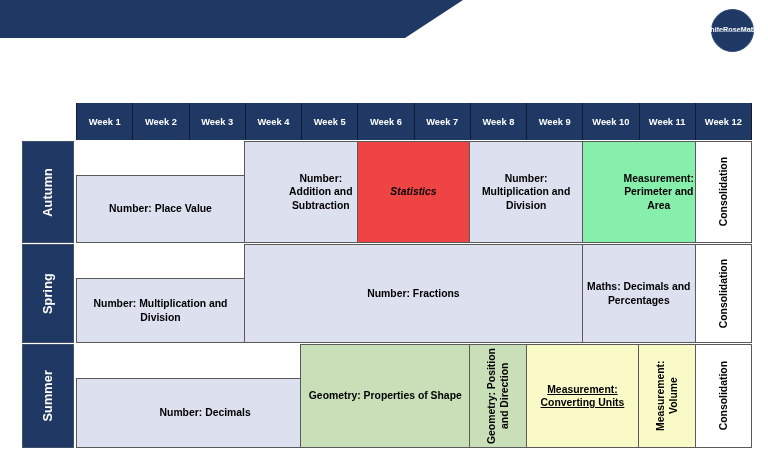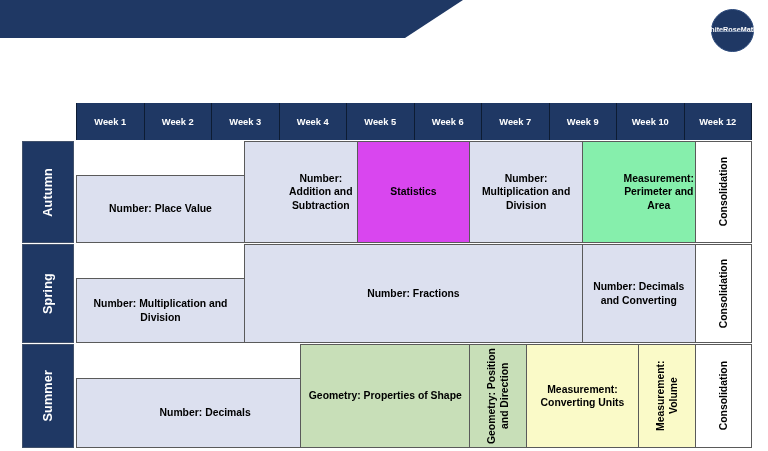--- a/index.html
+++ b/index.html
@@ -148,59 +148,61 @@
 
   <div id="table">
     <div id="week-header">
         <div class="wk">Week 1</div>
         <div class="wk">Week 2</div>
         <div class="wk">Week 3</div>
         <div class="wk">Week 4</div>
         <div class="wk">Week 5</div>
         <div class="wk">Week 6</div>
         <div class="wk">Week 7</div>
+        <div class="wk">Week 8</div>
         <div class="wk">Week 9</div>
         <div class="wk">Week 10</div>
+        <div class="wk">Week 11</div>
         <div class="wk">Week 12</div>
       </div>
     <div id="term-rows"></div>
   <div class="season" style="top: 38px; height: 102px;">
         <span>Autumn</span>
       </div>
       <div class="term" style="top: 38px; height: 102px;">
         <div class="cell" style="flex: 0 0 169px; background: rgb(220, 224, 239);">Number: Place Value</div>
         <div class="cell" style="flex: 0 0 113.767px; background: rgb(220, 224, 239); padding-left: 43px;">Number: Addition and Subtraction</div>
-        <div class="cell" style="flex: 0 0 113.767px; background: #d946ef;">Statistics</div>
+        <div class="cell" style="flex: 0 0 113.767px; background: #ef4444; font-style: italic;">Statistics</div>
         <div class="cell" style="flex: 0 0 113.767px; background: rgb(220, 224, 239);">Number: Multiplication and Division</div>
         <div class="cell" style="flex: 0 0 113.767px; background: #86efac; padding-left: 43px;">Measurement: Perimeter and Area</div>
         <div class="cell vertical" style="flex: 0 0 57.4333px; background: rgb(255, 255, 255);">
           <span>Consolidation</span>
         </div>
       </div>
       <div class="season" style="top: 141px; height: 99px;">
         <span>Spring</span>
       </div>
       <div class="term" style="top: 141px; height: 99px;">
         <div class="cell" style="flex: 0 0 169px; background: rgb(220, 224, 239);">Number: Multiplication and Division</div>
         <div class="cell" style="flex: 0 0 339.1px; background: rgb(220, 224, 239);">Number: Fractions</div>
-        <div class="cell" style="flex: 0 0 113.767px; background: rgb(220, 224, 239);">Number: Decimals and Converting</div>
+        <div class="cell" style="flex: 0 0 113.767px; background: rgb(220, 224, 239);">Maths: Decimals and Percentages</div>
         <div class="cell vertical" style="flex: 0 0 57.4333px; background: rgb(255, 255, 255);">
           <span>Consolidation</span>
         </div>
       </div>
       <div class="season" style="top: 241px; height: 104px;">
         <span>Summer</span>
       </div>
       <div class="term" style="top: 241px; height: 104px;">
         <div class="cell" style="flex: 0 0 225.333px; background: rgb(220, 224, 239); padding-left: 36px;">Number: Decimals</div>
         <div class="cell" style="flex: 0 0 170.1px; background: rgb(200, 223, 184);">Geometry: Properties of Shape</div>
         <div class="cell vertical" style="flex: 0 0 57.4333px; background: rgb(200, 223, 184);">
           <span>Geometry: Position and Direction</span>
         </div>
-        <div class="cell" style="flex: 0 0 113.767px; background: rgb(250, 250, 200);">Measurement: Converting Units</div>
+        <div class="cell" style="flex: 0 0 113.767px; background: rgb(250, 250, 200); text-decoration: underline;">Measurement: Converting Units</div>
         <div class="cell vertical" style="flex: 0 0 57.4333px; background: rgb(250, 250, 200);">
           <span>Measurement: Volume</span>
         </div>
         <div class="cell vertical" style="flex: 0 0 57.4333px; background: rgb(255, 255, 255);">
           <span>Consolidation</span>
         </div>
       </div>
     </div>
 
 </div>

